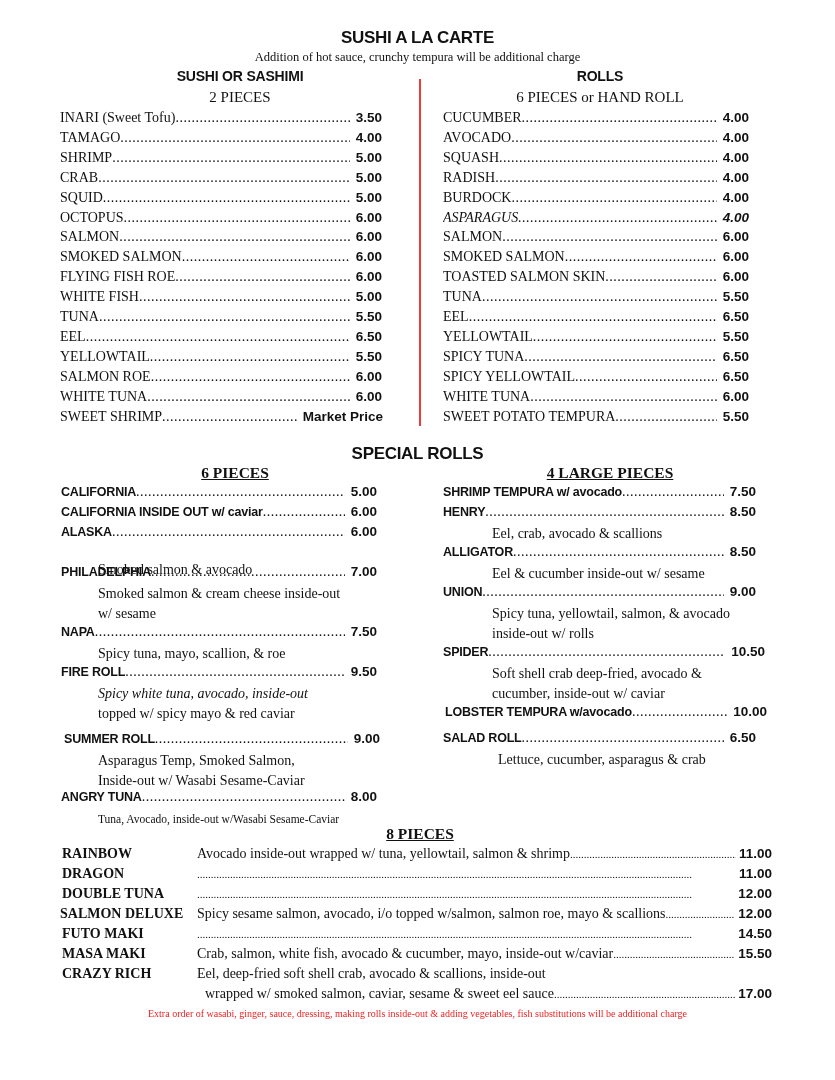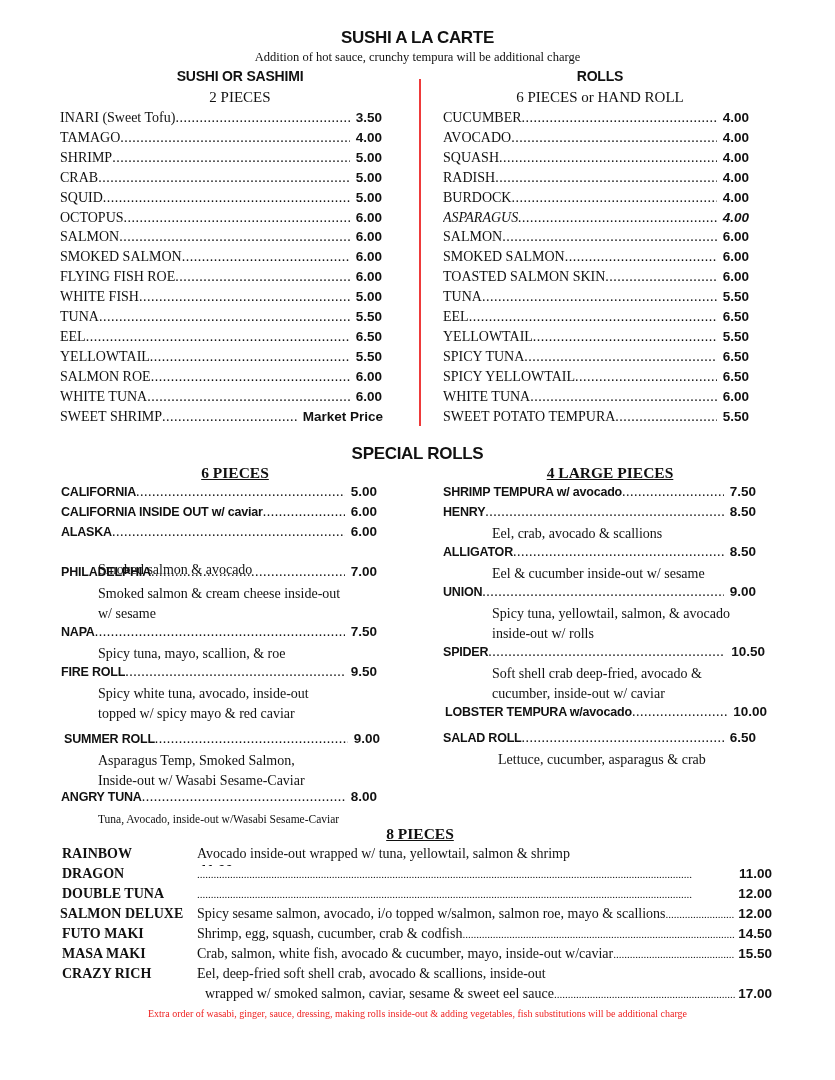--- a/index.html
+++ b/index.html
@@ -238,21 +238,21 @@
       <span class="bname">NAPA</span>
       <span class="dots"></span>
       <span class="price">7.50</span>
     </div>
     <div class="desc" style="left: 98px; top: 644px;">Spicy tuna, mayo, scallion, &amp; roe</div>
     <div class="row" style="left: 61px; top: 664px; width: 316px;">
       <span class="bname">FIRE ROLL</span>
       <span class="dots"></span>
       <span class="price">9.50</span>
     </div>
-    <div class="desc" style="left: 98px; top: 684px;">Spicy white tuna, avocado, inside-out</div>
+    <div class="desc" style="left: 98px; top: 684px; font-style: italic;">Spicy white tuna, avocado, inside-out</div>
     <div class="desc" style="left: 98px; top: 704px;">topped w/ spicy mayo &amp; red caviar</div>
     <div class="row" style="left: 64px; top: 731px; width: 316px;">
       <span class="bname">SUMMER ROLL</span>
       <span class="dots"></span>
       <span class="price">9.00</span>
     </div>
     <div class="desc" style="left: 98px; top: 751px;">Asparagus Temp, Smoked Salmon,</div>
     <div class="desc" style="left: 98px; top: 771px;">Inside-out w/ Wasabi Sesame-Caviar</div>
     <div class="row" style="left: 61px; top: 789px; width: 316px;">
       <span class="bname">ANGRY TUNA</span>
@@ -302,21 +302,21 @@
       <span class="bname">SALAD ROLL</span>
       <span class="dots"></span>
       <span class="price">6.50</span>
     </div>
     <div class="desc" style="left: 498px; top: 750px;">Lettuce, cucumber, asparagus &amp; crab</div>
   </div>
 
 <div class="abs uhead" style="left:300px;top:825px;width:240px;">8 PIECES</div>
 <div id="eight-list">
     <div class="p8row p8name" style="left: 62px; top: 846px;">RAINBOW</div>
-    <div class="p8desc" style="left: 197px; top: 846px; width: 575px; flex-direction: column;">
+    <div class="p8desc" style="left: 197px; top: 846px; width: 575px;">
       <span class="d">Avocado inside-out wrapped w/ tuna, yellowtail, salmon &amp; shrimp</span>
       <span class="dots"></span>
       <span class="price">11.00</span>
     </div>
     <div class="p8row p8name" style="left: 62px; top: 866px;">DRAGON</div>
     <div class="p8desc" style="left: 197px; top: 866px; width: 575px;">
       <span class="dots"></span>
       <span class="price">11.00</span>
     </div>
     <div class="p8row p8name" style="left: 62px; top: 886px;">DOUBLE TUNA</div>
@@ -325,21 +325,20 @@
       <span class="price">12.00</span>
     </div>
     <div class="p8row p8name" style="left: 60px; top: 906px;">SALMON DELUXE</div>
     <div class="p8desc" style="left: 197px; top: 906px; width: 575px;">
       <span class="d">Spicy sesame salmon, avocado, i/o topped w/salmon, salmon roe, mayo &amp; scallions</span>
       <span class="dots"></span>
       <span class="price">12.00</span>
     </div>
     <div class="p8row p8name" style="left: 62px; top: 926px;">FUTO MAKI</div>
     <div class="p8desc" style="left: 197px; top: 926px; width: 575px;">
-      <span class="d">Shrimp, egg, squash, cucumber, crab &amp; codfish</span>
       <span class="dots"></span>
       <span class="price">14.50</span>
     </div>
     <div class="p8row p8name" style="left: 62px; top: 946px;">MASA MAKI</div>
     <div class="p8desc" style="left: 197px; top: 946px; width: 575px;">
       <span class="d">Crab, salmon, white fish, avocado &amp; cucumber, mayo, inside-out w/caviar</span>
       <span class="dots"></span>
       <span class="price">15.50</span>
     </div>
     <div class="p8row p8name" style="left: 62px; top: 966px;">CRAZY RICH</div>

